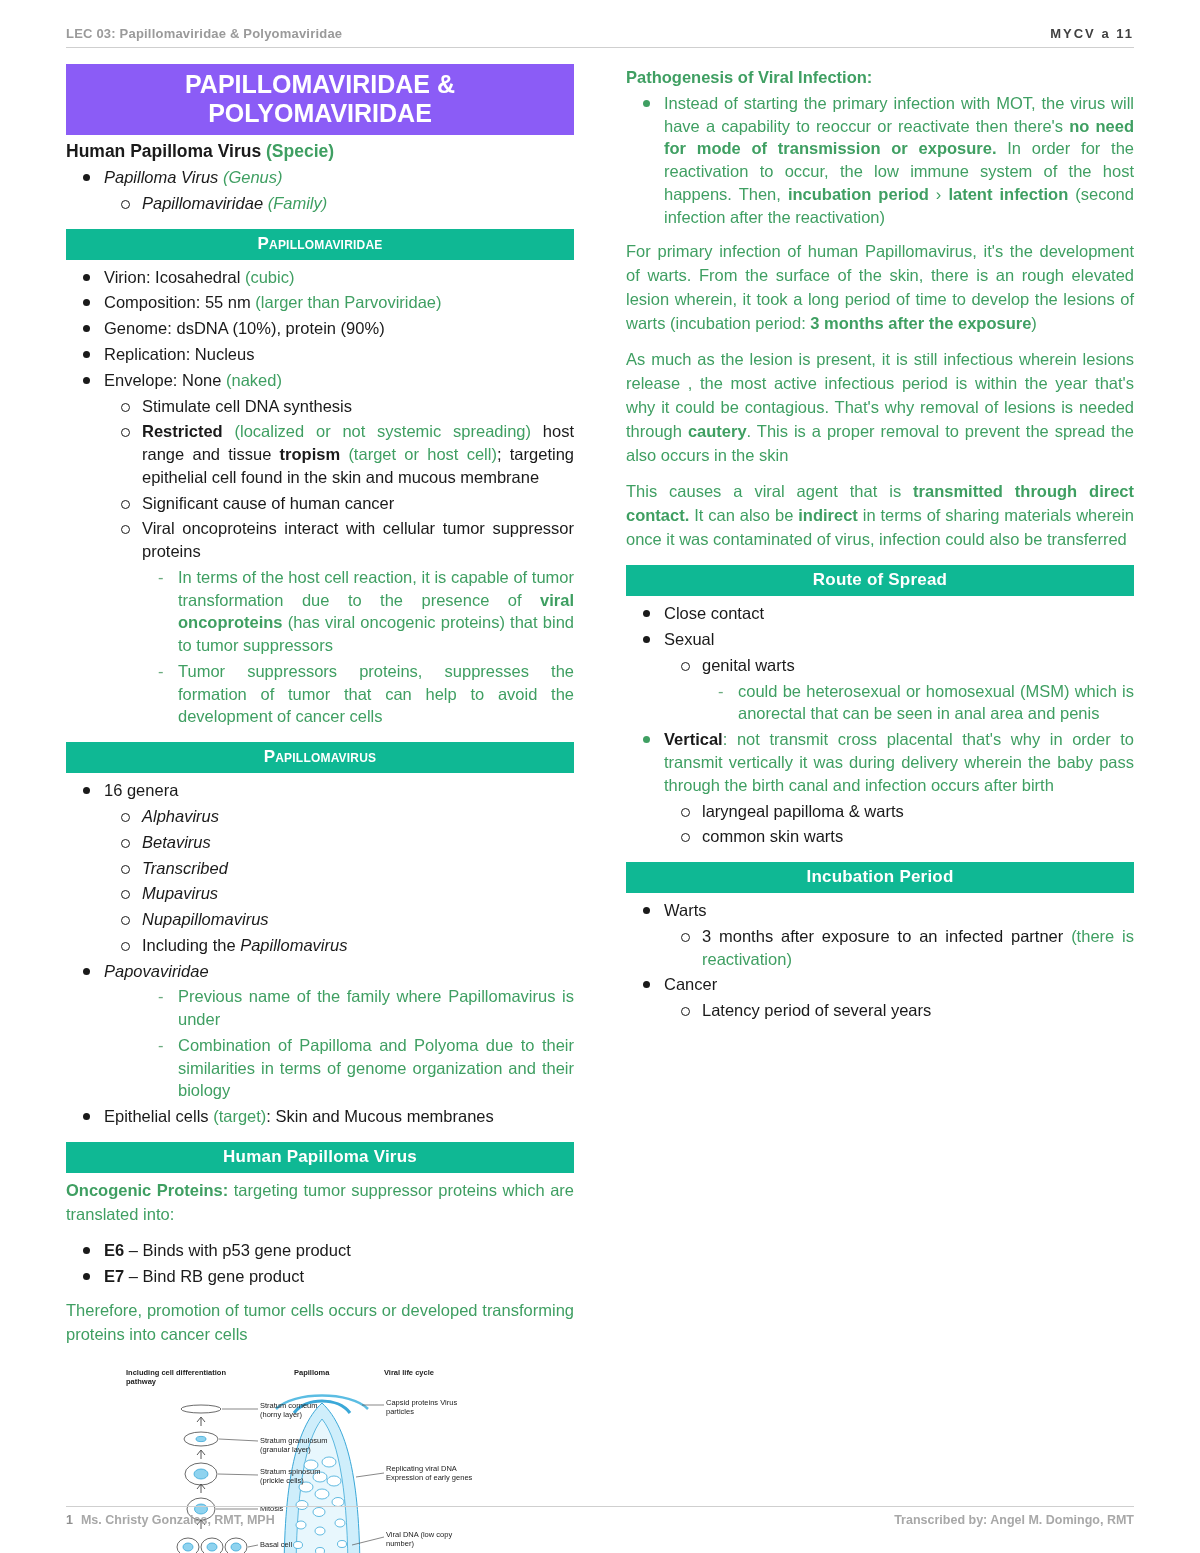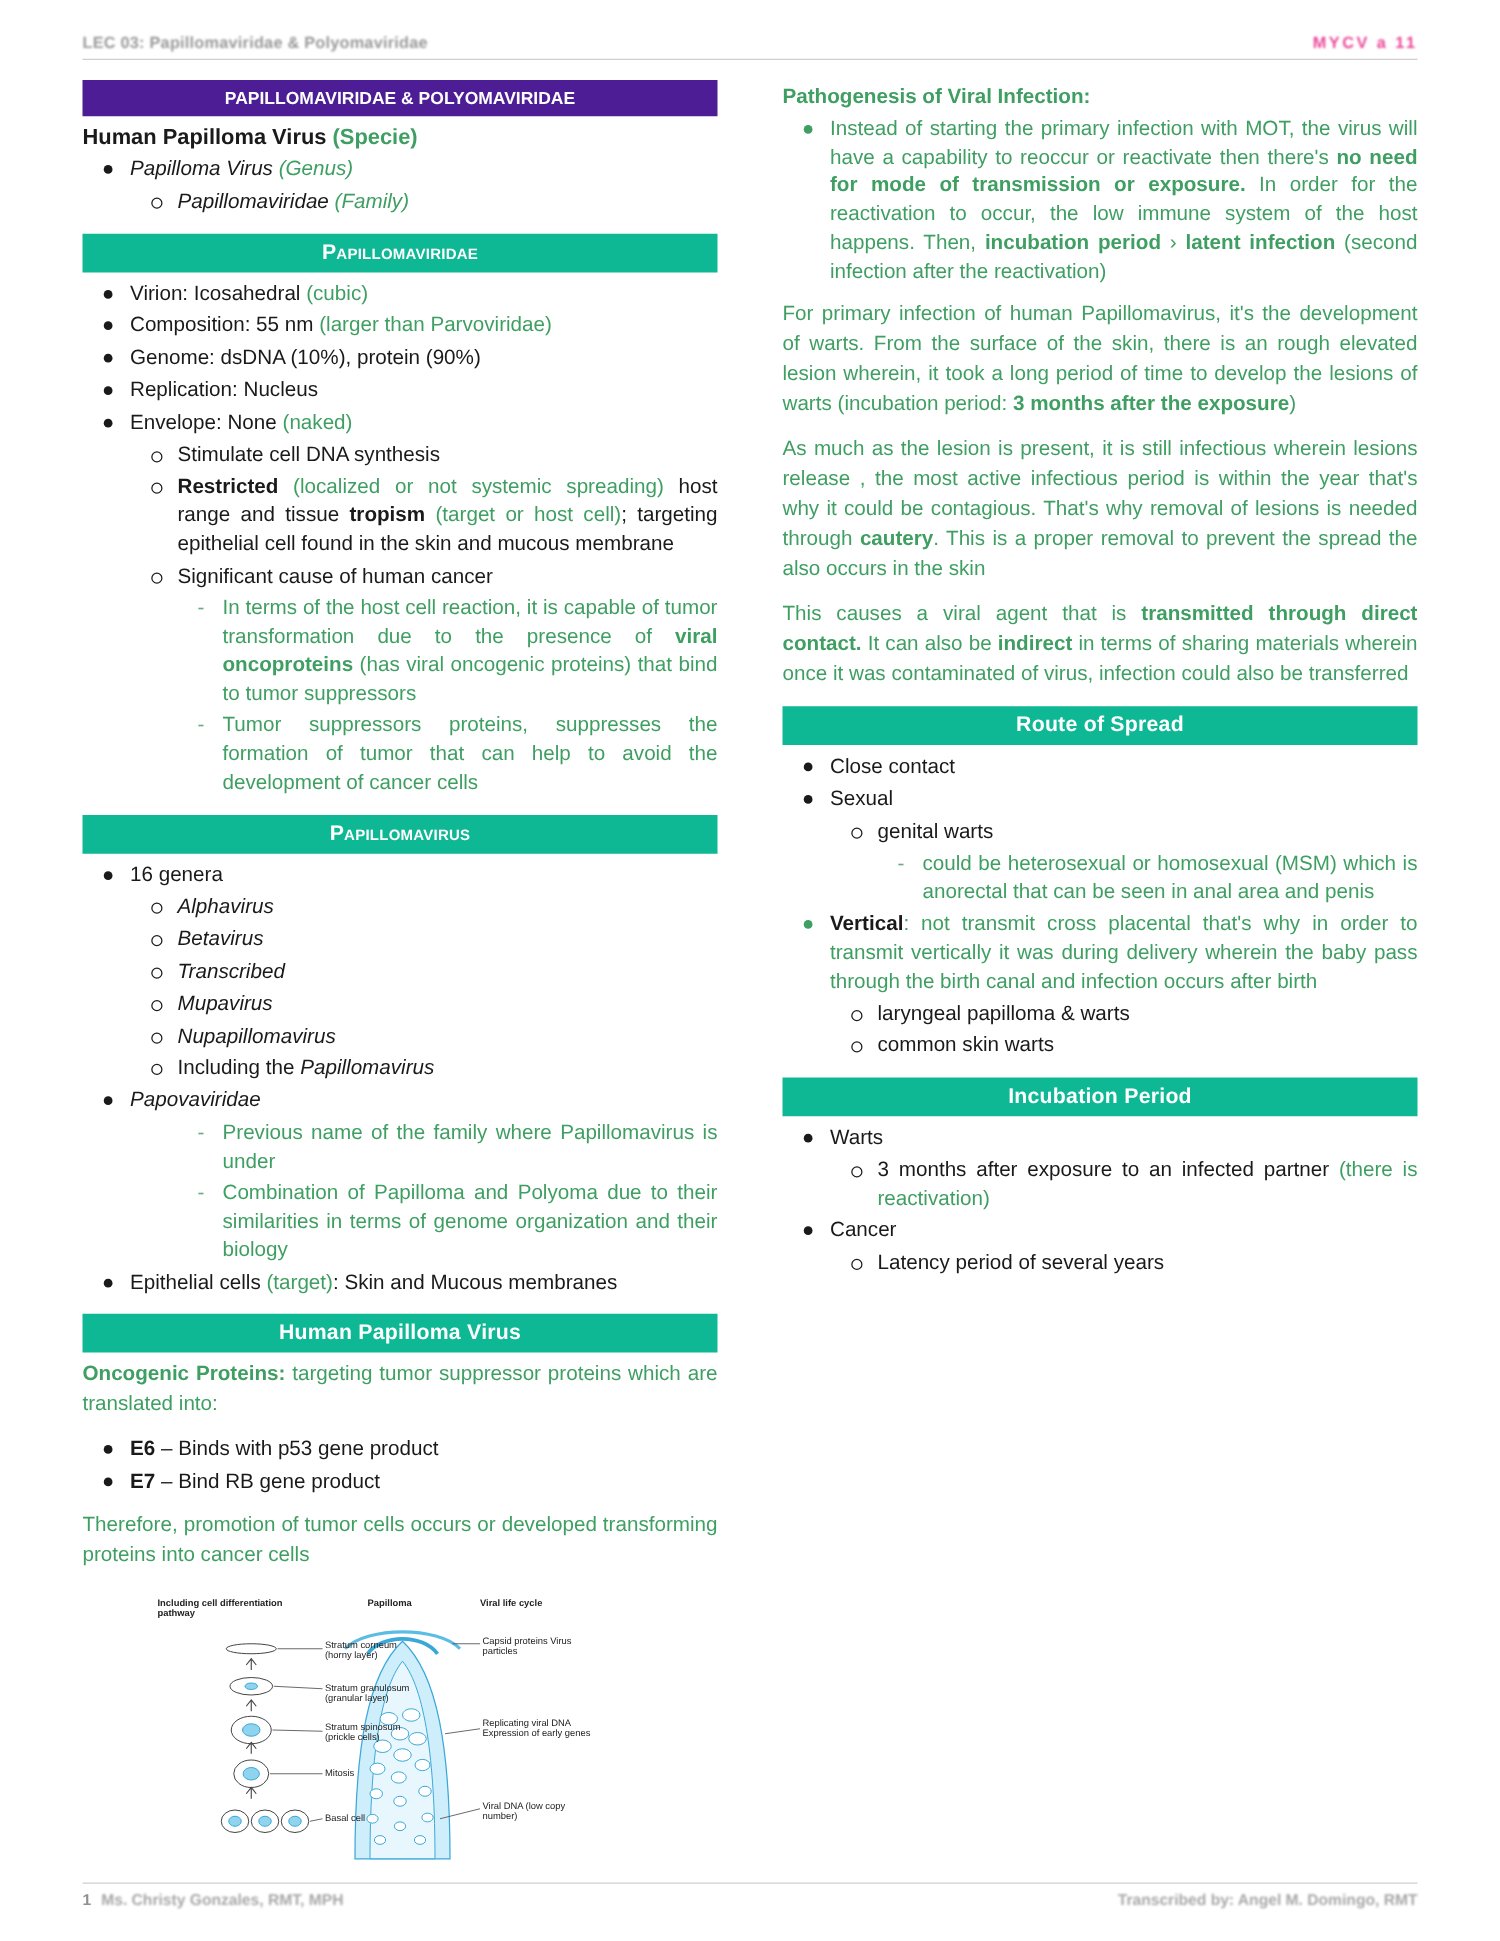--- a/index.html
+++ b/index.html
@@ -23,21 +23,21 @@
     display: flex;
     justify-content: space-between;
     align-items: flex-start;
     font-size: 13px;
     font-weight: bold;
     color: #9a9a9a;
     letter-spacing: 0.2px;
     padding-bottom: 4px;
   }
   .header-left { color: #9a9a9a; filter: blur(0.6px); }
-  .header-right { color: #ec4899; filter: blur(0.6px); letter-spacing: 2px; }
+  .header-right { color: #404040; filter: blur(0.6px); letter-spacing: 2px; }
   .header-rule {
     border-bottom: 1px solid #cfcfcf;
     margin: 2px 0 16px 0;
   }
   
   .columns {
     display: flex;
     gap: 52px;
     align-items: flex-start;
   }
@@ -47,25 +47,25 @@
     background: #0fb894;
     color: #ffffff;
     text-align: center;
     font-weight: bold;
     font-size: 17px;
     padding: 5px 4px 6px 4px;
     margin: 14px 0 6px 0;
     letter-spacing: 0.2px;
   }
   .banner-dark {
-    background: #4c1d95;
+    background: #8b5cf6;
     color: #ffffff;
     text-align: center;
     font-weight: bold;
-    font-size: 14px;
+    font-size: 25px;
     padding: 6px 4px 7px 4px;
     margin: 0 0 4px 0;
   }
   .banner.smallcaps { font-variant: small-caps; font-size: 17px; }
   
   .line { font-size: 16.5px; line-height: 1.38; margin: 2px 0; }
   .black { color: #1a1a1a; }
   .green { color: #3f9f62; }
   .greenpara {
     color: #3f9f62;
@@ -209,20 +209,23 @@
         </li>
 
         <li class="l2">
           <b class="black">Restricted</b>
           <span class="green">(localized or not systemic spreading)</span><span class="black"> host range and tissue </span><b class="black">tropism</b>
           <span class="green">(target or host cell)</span><span class="black">; targeting epithelial cell found in the skin and mucous membrane</span>
         </li>
 
         <li class="l2">
           <span class="black">Significant cause of human cancer</span>
+        </li>
+        <li class="l2">
+          <span class="black">Viral oncoproteins interact with cellular tumor suppressor proteins</span>
         </li>
 
         <li class="l3">
           <span class="green">In terms of the host cell reaction, it is capable of tumor transformation due to the presence of </span><b class="green">viral oncoproteins</b><span class="green"> (has viral oncogenic proteins) that bind to tumor suppressors</span>
         </li>
         <li class="l3">
           <span class="green">Tumor suppressors proteins, suppresses the formation of tumor that can help to avoid the development of cancer cells</span>
         </li>
       </ul>
 

